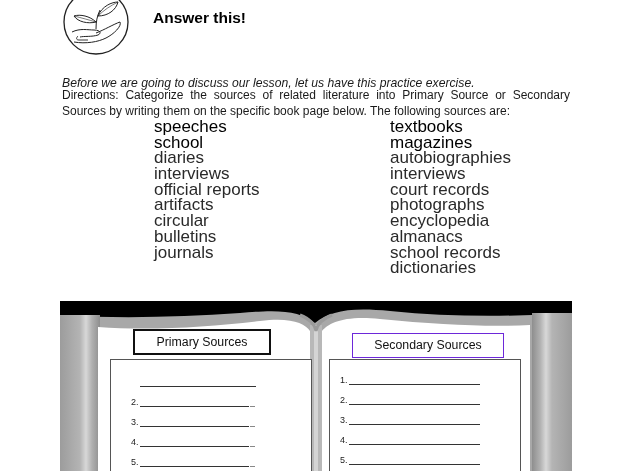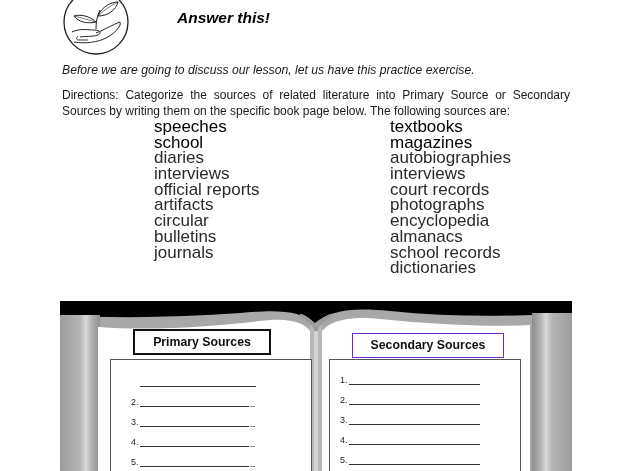--- a/index.html
+++ b/index.html
@@ -21,28 +21,26 @@
       top: -8px;
       width: 68px;
       height: 66px;
     }
     .heading {
       position: absolute;
       left: 153px;
       top: 9px;
       font-size: 15.5px;
       font-weight: bold;
-      font-style: italic;
       color: #000;
-      margin-left: 24px;
     }
     .intro {
       position: absolute;
       left: 62px;
-      top: 63px;
+      top: 76px;
       font-size: 12.2px;
       font-style: italic;
       color: #1a1a1a;
     }
     .directions {
       position: absolute;
       left: 62px;
       top: 88px;
       width: 508px;
       font-size: 12px;
@@ -80,21 +78,20 @@
       background: #000;
     }
     .book svg { position: absolute; left: 0; top: 0; }
     .page-title-box {
       position: absolute;
       background: #fff;
       text-align: center;
       font-size: 12.3px;
       color: #111;
       box-sizing: border-box;
-      font-weight: bold;
     }
     .primary-title {
       left: 73px;
       top: 28px;
       width: 138px;
       height: 26px;
       line-height: 22px;
       border: 2px solid #111;
     }
     .secondary-title {

